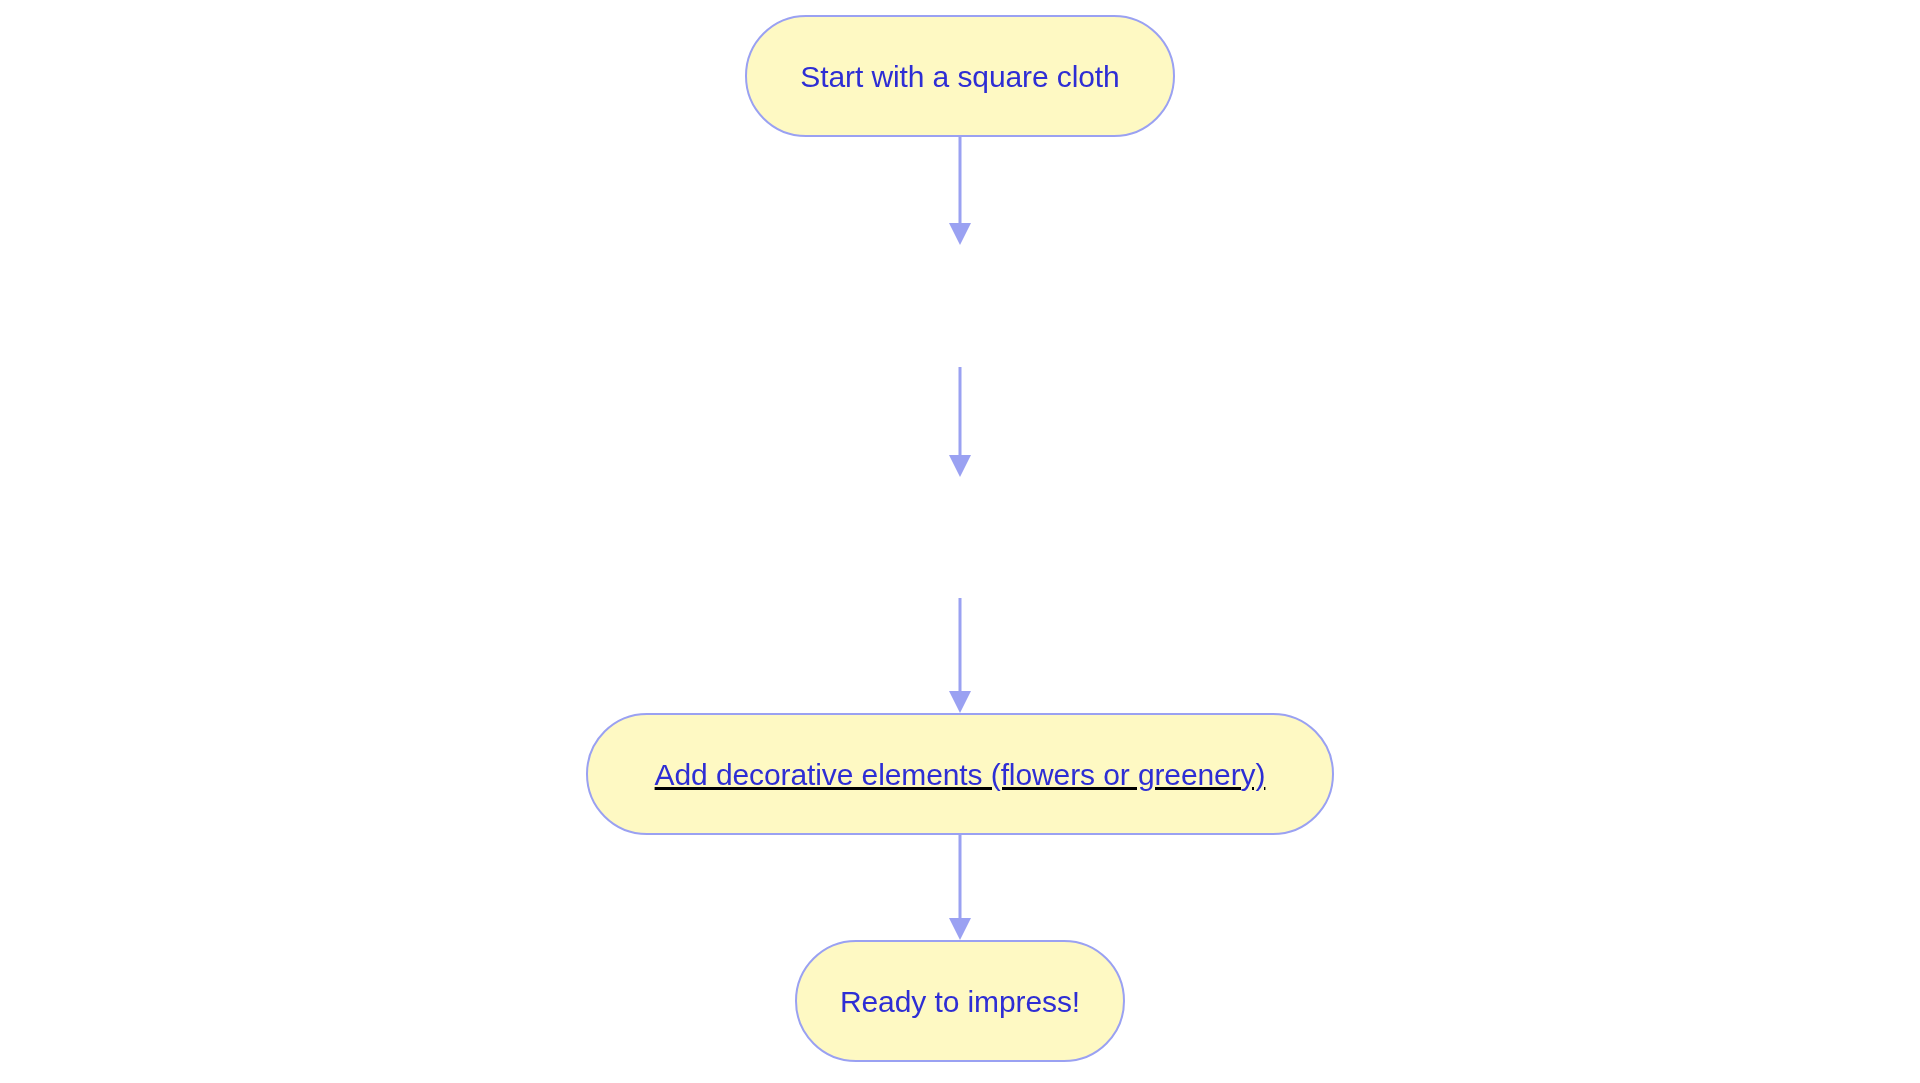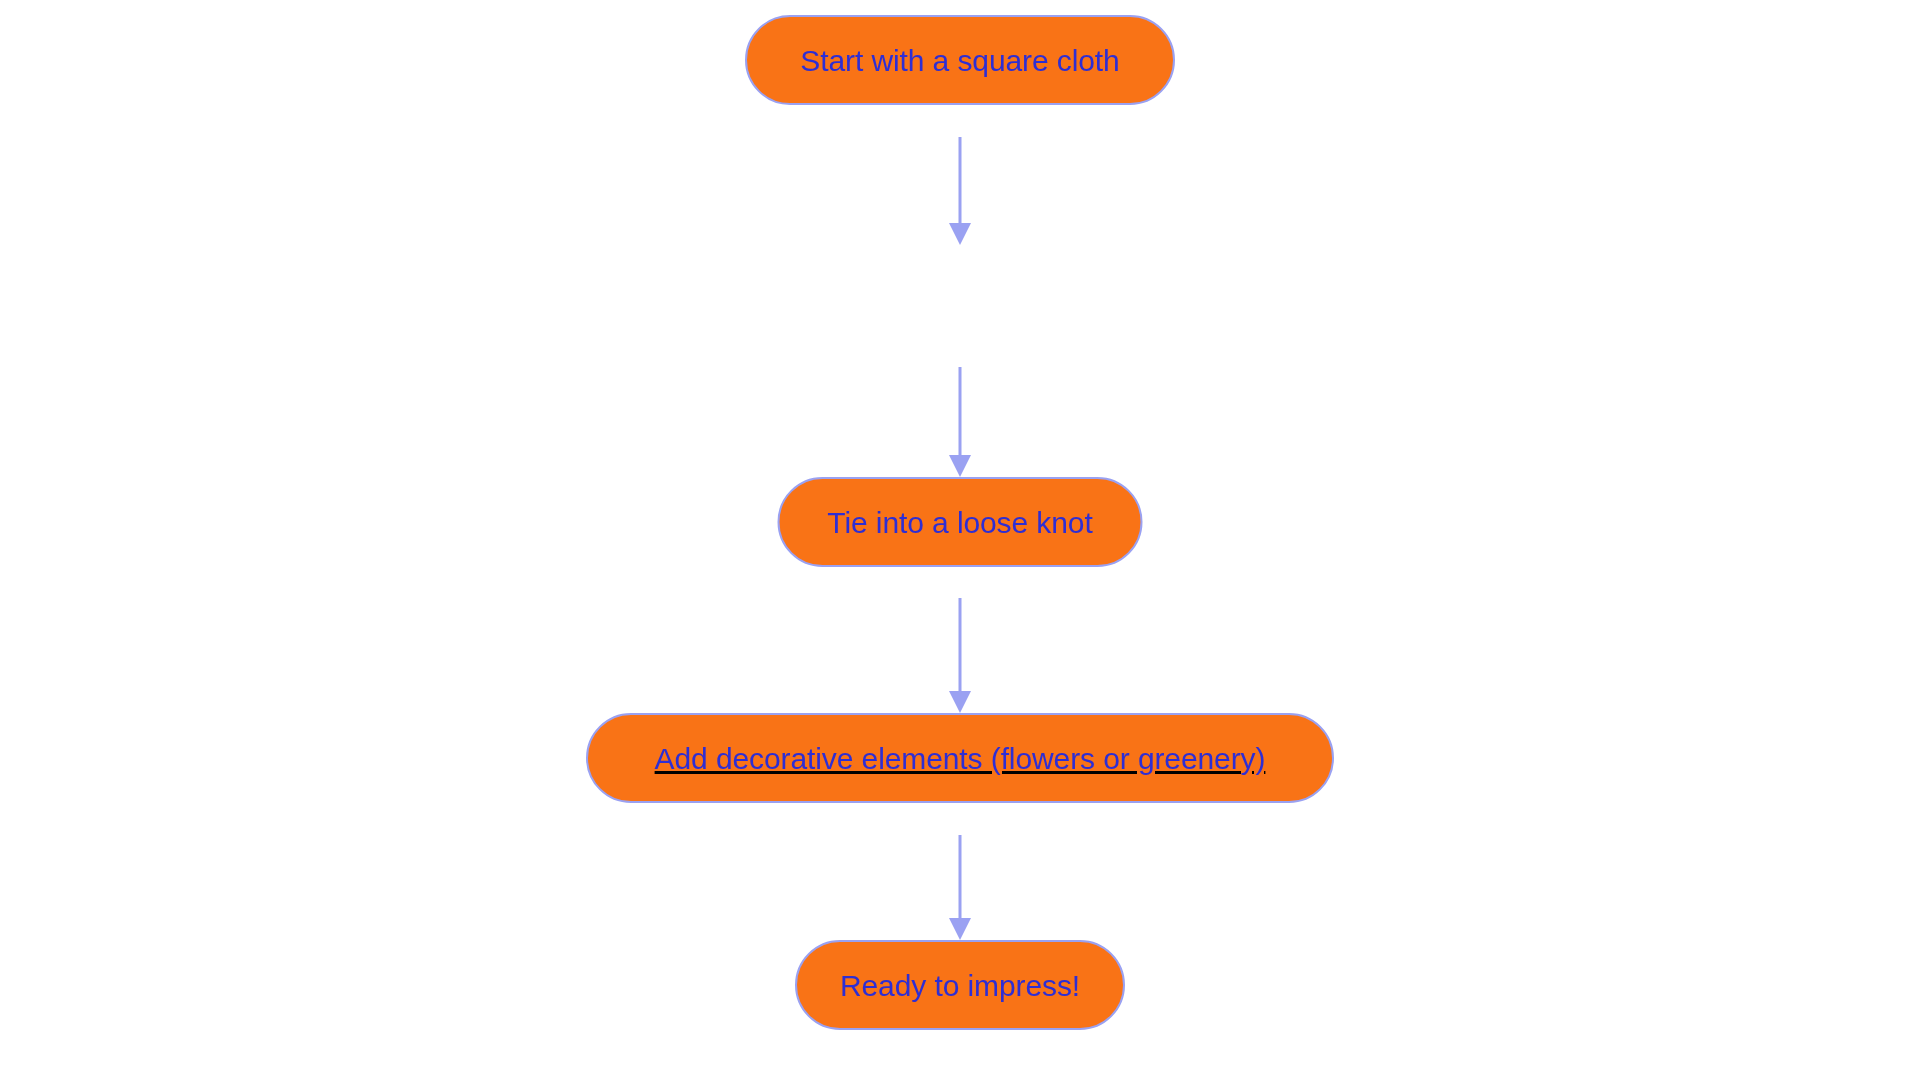--- a/index.html
+++ b/index.html
@@ -21,24 +21,24 @@
     height: 1083px;
     background: #ffffff;
   }
 
   .flow-node {
     position: absolute;
     box-sizing: border-box;
     display: flex;
     align-items: center;
     justify-content: center;
-    background: #f97316;
+    background: #fef9c3;
     border: 2px solid #9aa1f2;
     border-radius: 999px;
-    height: 90px;
+    height: 122px;
     transform: translateX(-50%);
   }
 
   .flow-node-label {
     color: #2e2ed4;
     font-size: 30px;
     font-weight: 400;
     line-height: 1.1;
     letter-spacing: -0.1px;
     white-space: nowrap;
@@ -99,23 +99,20 @@
     <div class="flow-connector-line" style="height:86px;"></div>
     <div class="flow-connector-arrow"></div>
   </div>
 
 
   <div class="flow-connector conn-2">
     <div class="flow-connector-line" style="height:88px;"></div>
     <div class="flow-connector-arrow"></div>
   </div>
 
-  <div class="flow-node node-3">
-    <span class="flow-node-label">Tie into a loose knot</span>
-  </div>
 
   <div class="flow-connector conn-3">
     <div class="flow-connector-line" style="height:93px;"></div>
     <div class="flow-connector-arrow"></div>
   </div>
 
   <div class="flow-node node-4">
     <span class="flow-node-label">Add decorative elements (flowers or greenery)</span>
   </div>
 

